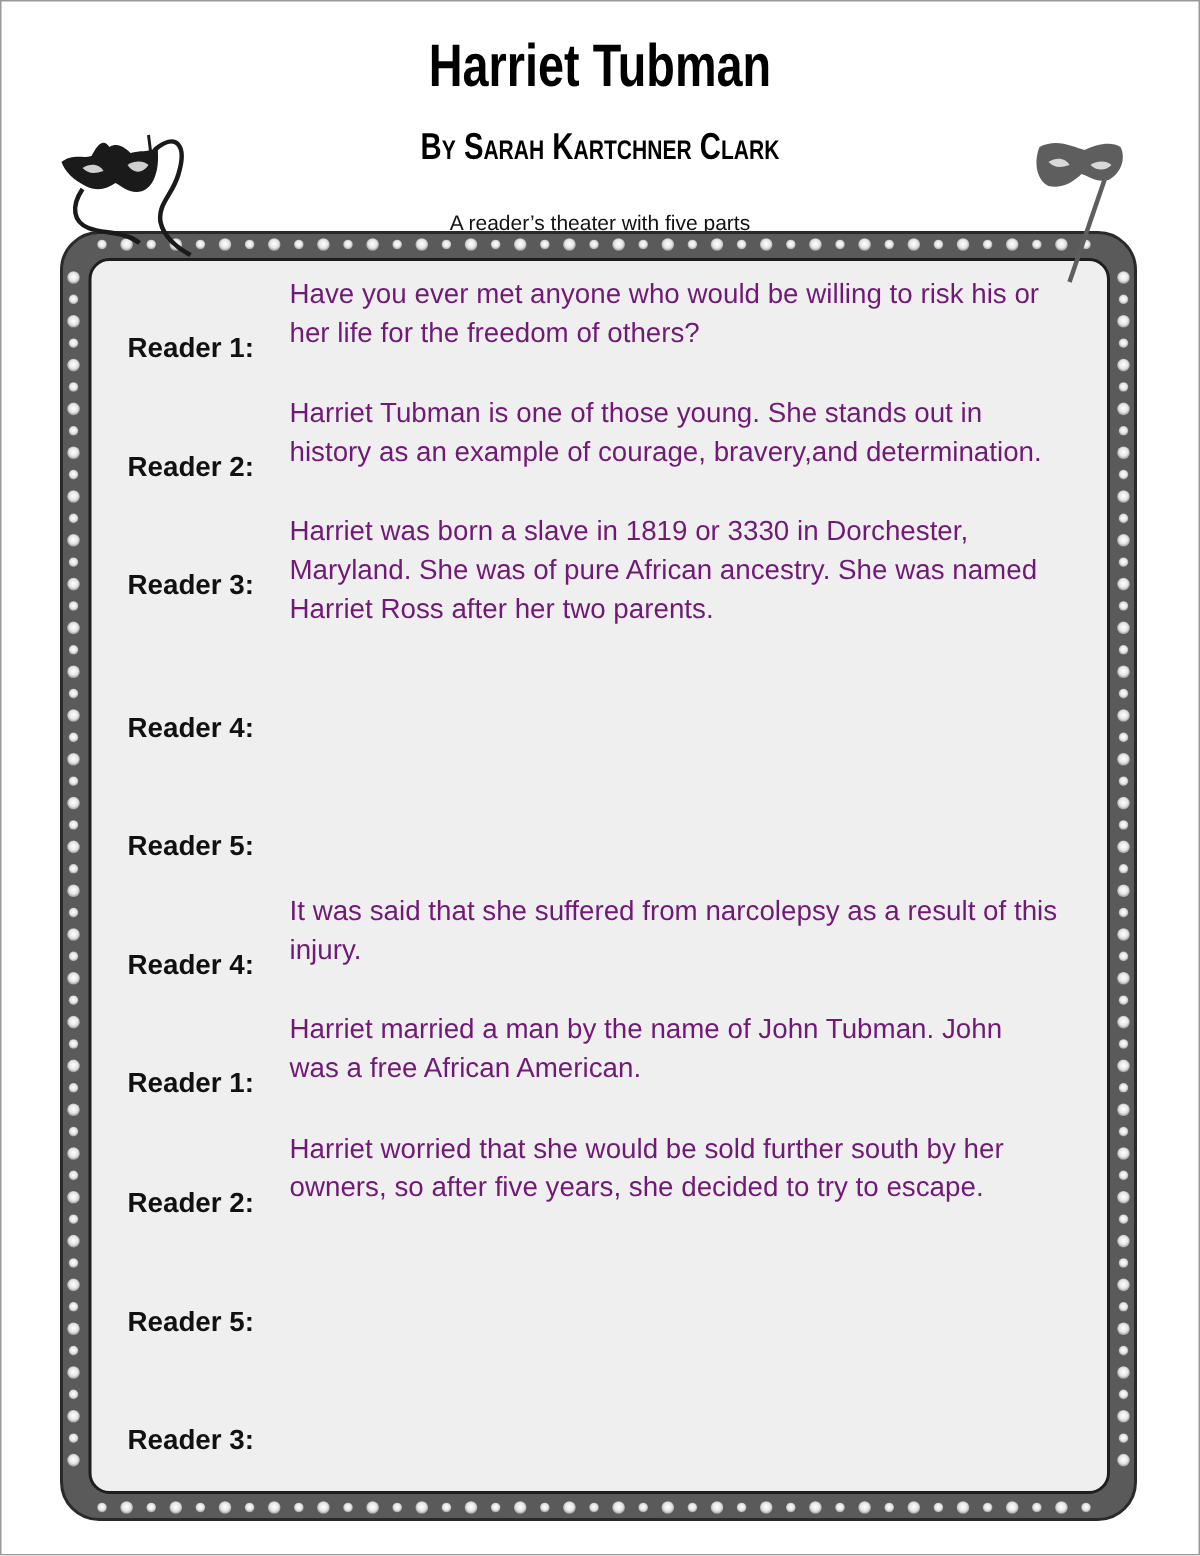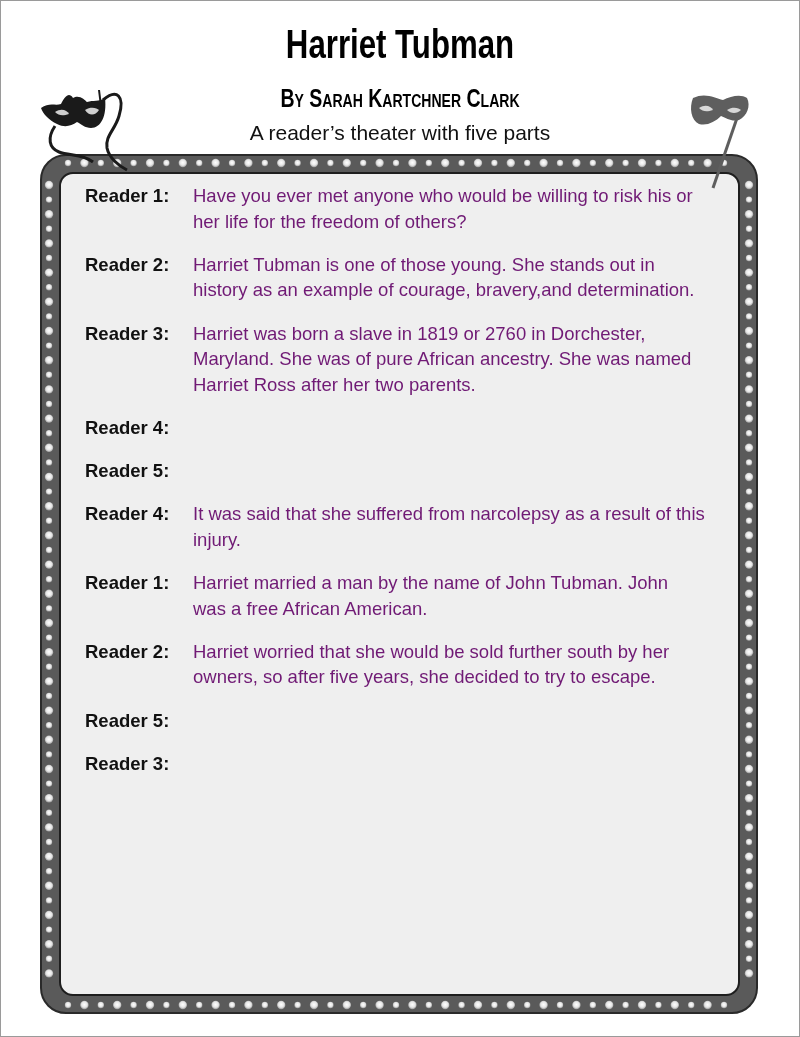--- a/index.html
+++ b/index.html
@@ -15,38 +15,38 @@
     position: absolute; left: 0; right: 0; top: 22px; text-align: center;
     font-family: "Liberation Sans", sans-serif; font-weight: bold; font-size: 40px;
     transform: scaleX(0.78); transform-origin: center; letter-spacing: 0px; color: #000;
   }
   .byline {
     position: absolute; left: 0; right: 0; top: 84px; text-align: center;
     font-family: "Liberation Sans", sans-serif; font-weight: bold; font-size: 25px;
     font-variant: small-caps; transform: scaleX(0.78); transform-origin: center; color: #000;
   }
   .subtitle {
-    position: absolute; left: 0; right: 0; top: 121px; text-align: center;
-    font-size: 21px; color: #111;
+    position: absolute; left: 0; right: 0; top: 140px; text-align: center;
+    font-size: 14px; color: #111;
   }
   .frame {
     position: absolute; left: 40px; top: 154px; width: 718px; height: 860px;
     background: #5a5a5a; border: 2px solid #2a2a2a; border-radius: 26px; box-sizing: border-box;
   }
   .panel {
     position: absolute; left: 59px; top: 172px; width: 681px; height: 824px;
     background: #efefef; border: 2px solid #1e1e1e; border-radius: 14px; box-sizing: border-box;
   }
   .dots { position: absolute; left: 0; top: 0; width: 800px; height: 1037px; pointer-events: none; }
   .script {
     position: absolute; left: 85px; top: 183px; width: 620px;
     font-size: 18.5px; line-height: 25.6px;
   }
   .entry { display: flex; margin-bottom: 17.6px; }
-  .reader { width: 108px; flex: 0 0 108px; font-weight: bold; color: #111; }
+  .reader { width: 108px; flex: 0 0 108px; font-weight: bold; color: #111; margin-top: 36px; }
   .line { flex: 1; color: #701a75; }
   .mask-left { position: absolute; left: 35px; top: 86px; width: 105px; height: 95px; }
   .mask-right { position: absolute; left: 685px; top: 86px; width: 75px; height: 105px; }
 </style>
 </head>
 <body>
 
 <div class="page-border"></div>
 
 <div class="title">Harriet Tubman</div>
@@ -277,21 +277,21 @@
     <div class="entry">
       <div class="reader">Reader 1:</div>
       <div class="line">Have you ever met anyone who would be willing to risk his or her life for the freedom of others?</div>
     </div>
     <div class="entry">
       <div class="reader">Reader 2:</div>
       <div class="line">Harriet Tubman is one of those young. She stands out in history as an example of courage, bravery,and determination.</div>
     </div>
     <div class="entry">
       <div class="reader">Reader 3:</div>
-      <div class="line">Harriet was born a slave in 1819 or 2760 in Dorchester, Maryland. She was of pure African ancestry. She was named Harriet Ross after her two parents.</div>
+      <div class="line">Harriet was born a slave in 1819 or 3330 in Dorchester, Maryland. She was of pure African ancestry. She was named Harriet Ross after her two parents.</div>
     </div>
     <div class="entry">
       <div class="reader">Reader 4:</div>
     </div>
     <div class="entry">
       <div class="reader">Reader 5:</div>
     </div>
     <div class="entry">
       <div class="reader">Reader 4:</div>
       <div class="line">It was said that she suffered from narcolepsy as a result of this injury.</div>

